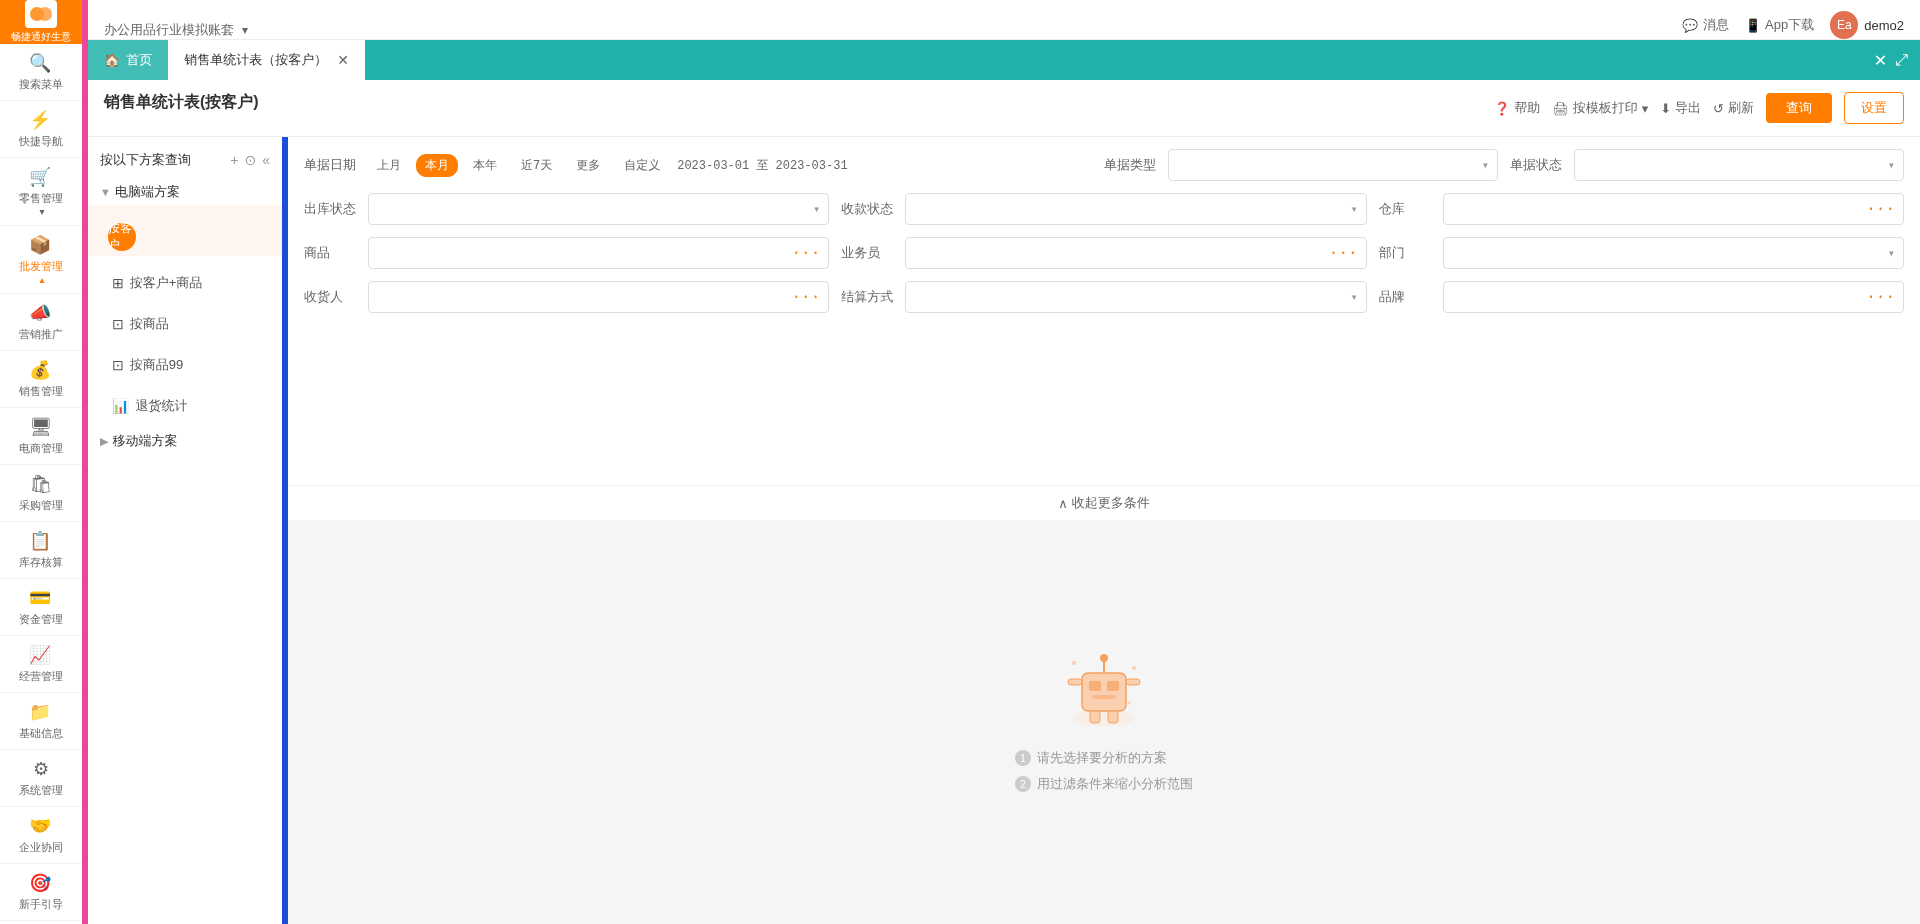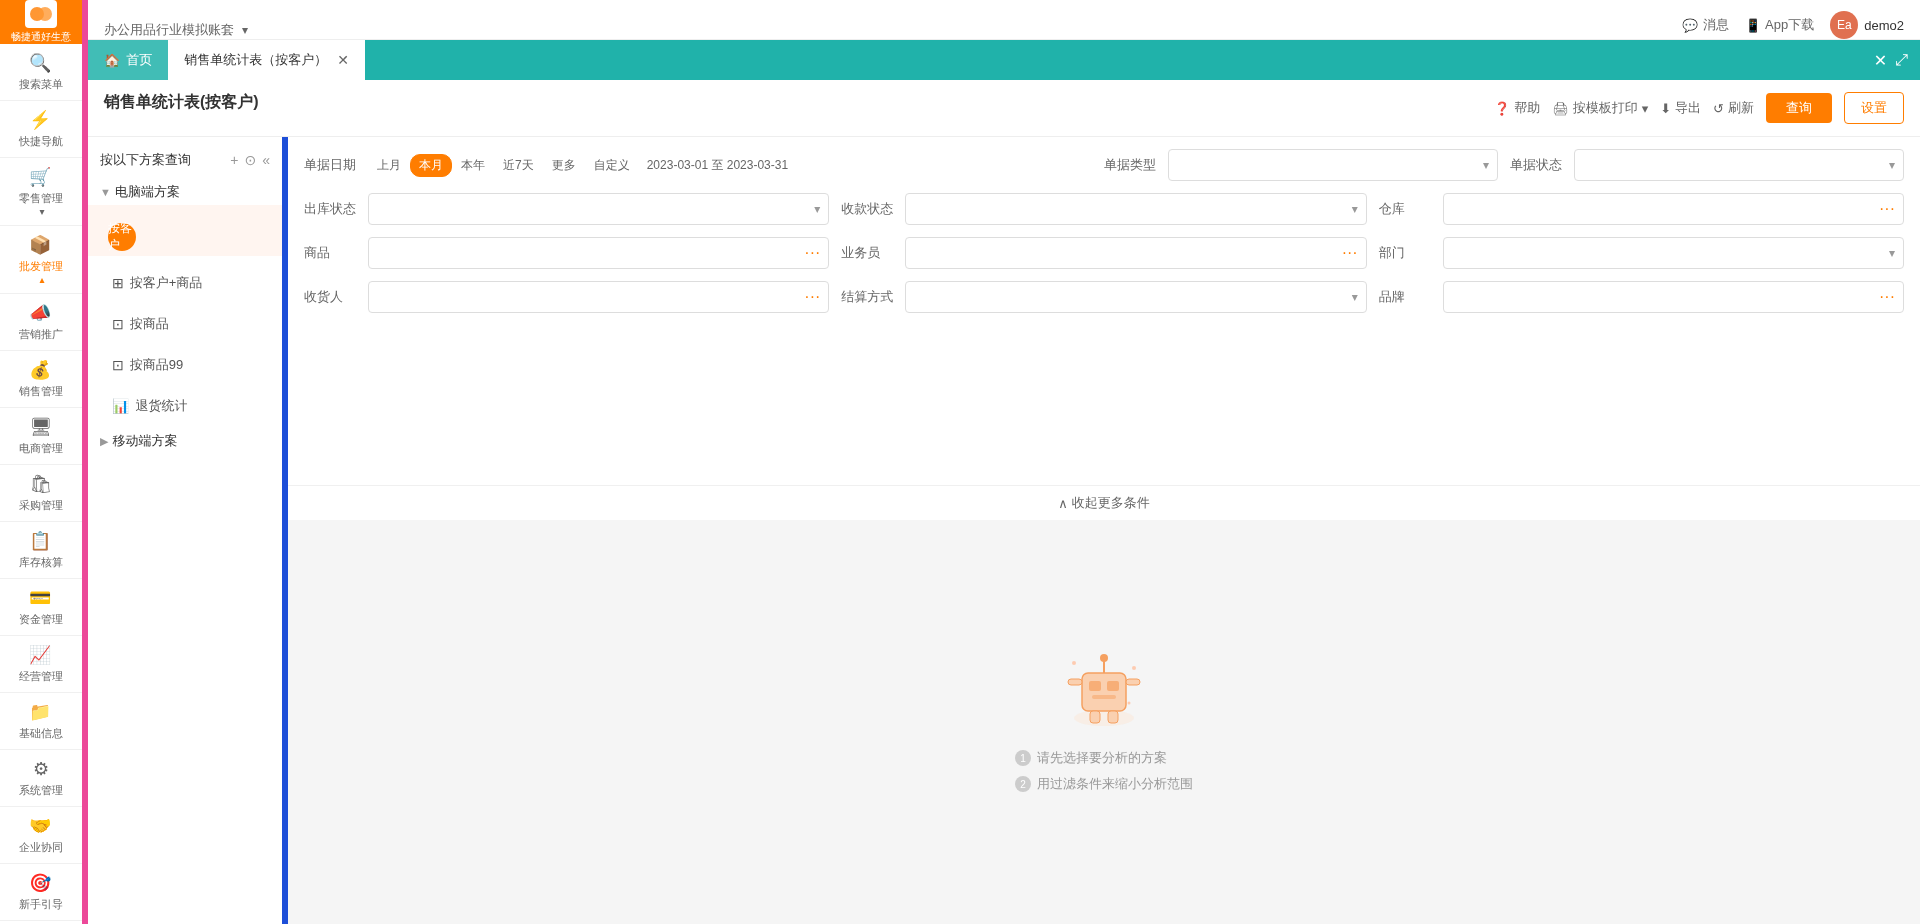--- a/index.html
+++ b/index.html
@@ -309,20 +309,21 @@
     .filter-area {
       flex: 1;
       padding: 12px 16px;
       overflow-y: auto;
     }
     .filter-row {
       display: flex;
       align-items: center;
       margin-bottom: 12px;
       gap: 12px;
+      font-family: Liberation Mono, monospace;
     }
     .filter-item {
       display: flex;
       align-items: center;
       gap: 8px;
       flex: 1;
     }
     .filter-label {
       color: #666;
       font-size: 13px;
@@ -337,20 +338,21 @@
       padding: 0 8px;
       display: flex;
       align-items: center;
       justify-content: space-between;
       background: #fff;
       cursor: pointer;
     }
     .filter-date-group {
       display: flex;
       align-items: center;
+      gap: 6px;
     }
     .date-btn {
       padding: 2px 8px;
       border-radius: 3px;
       cursor: pointer;
       font-size: 12px;
       color: #666;
       border: 1px solid transparent;
     }
     .date-btn.active {

